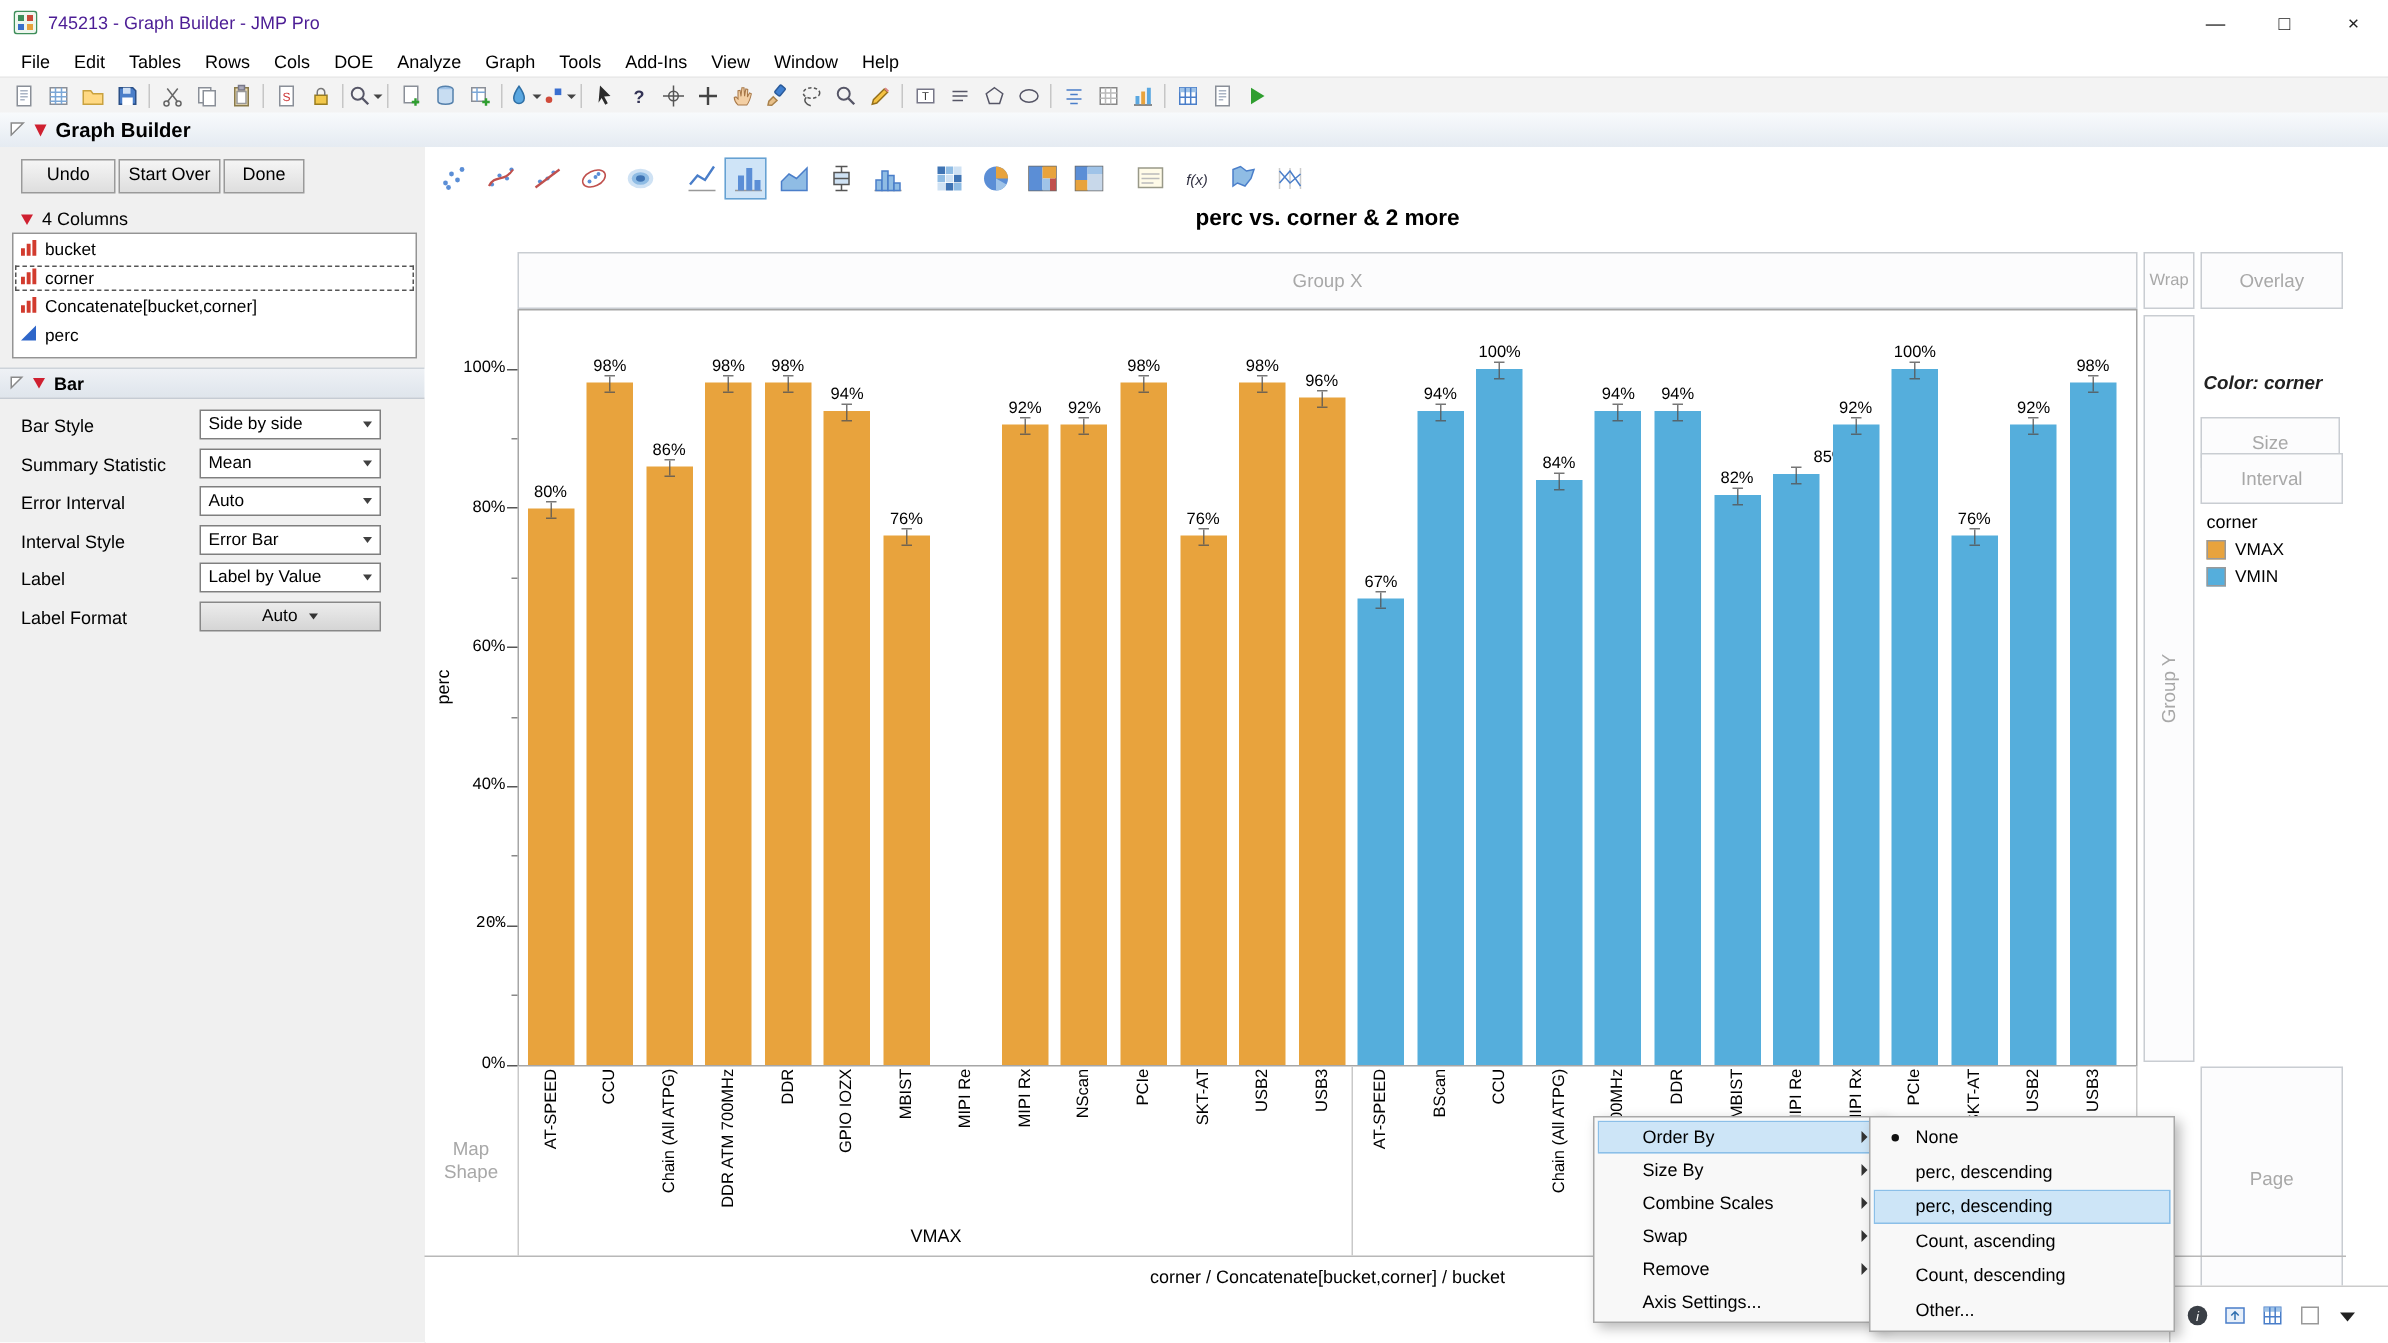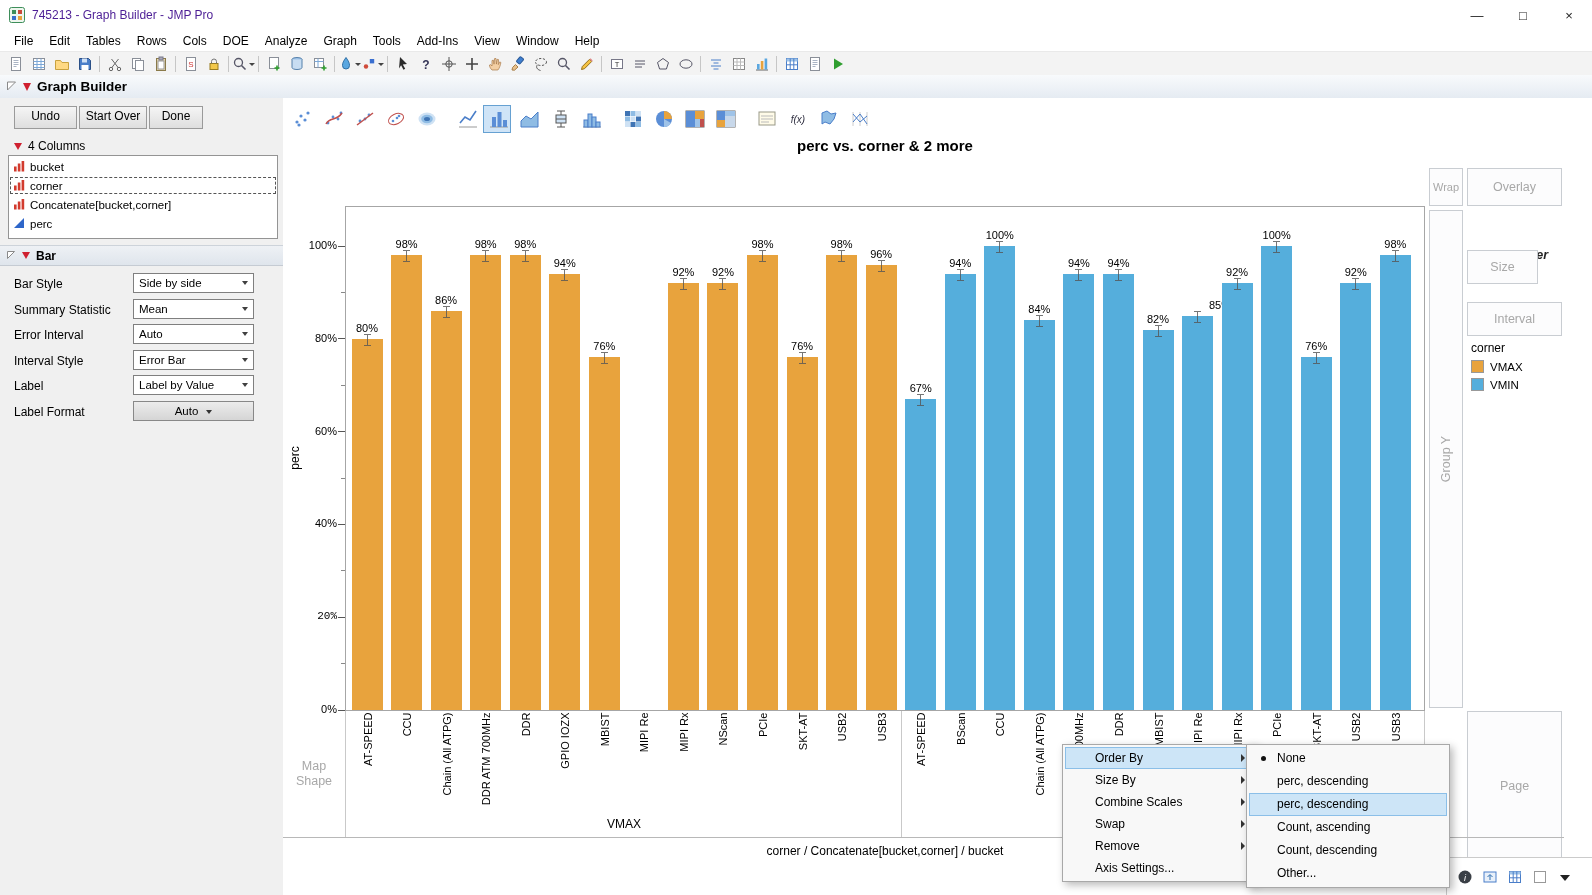--- a/index.html
+++ b/index.html
@@ -406,20 +406,21 @@
       <div class="optrow">
         <span class="optlabel">Label Format</span>
         <div class="fmtbtn">Auto<span class="c"></span></div>
       </div>
     </div>
 </div>
 
 <div id="chartpanel">
   <div id="charttitle">perc vs. corner &amp; 2 more</div>
 
+  <div class="zone" style="left:62px;top:70px;width:1080px;height:38px">Group X</div>
   <div class="zone" style="left:1146px;top:70px;width:34px;height:38px;font-size:11px">Wrap</div>
   <div class="zone" style="left:1184px;top:70px;width:95px;height:38px">Overlay</div>
 
   <div id="plot">
       <div class="bar" style="left: 5.5px; top: 131.8px; width: 31px; height: 371.2px; background: rgb(232, 163, 61);"></div>
       <div class="whisker" style="left: 17.5px; top: 126.8px;"></div>
       <div class="vlabel" style="left: -1px; top: 114.8px;">80%</div>
       <div class="bar" style="left: 45.05px; top: 48.28px; width: 31px; height: 454.72px; background: rgb(232, 163, 61);"></div>
       <div class="whisker" style="left: 57.05px; top: 43.28px;"></div>
       <div class="vlabel" style="left: 38.55px; top: 31.28px;">98%</div>
@@ -496,21 +497,21 @@
       <div class="whisker" style="left: 1045.8px; top: 43.28px;"></div>
       <div class="vlabel" style="left: 1027.3px; top: 31.28px;">98%</div>
     </div>
   <div id="ylabel" class="rot">perc</div>
 
   <div class="zone" style="left:1146px;top:112px;width:34px;height:498px">
     <span class="rot" style="color:#a8a8a8">Group Y</span>
   </div>
 
   <div id="colorlabel">Color: corner</div>
-  <div class="zone" style="left:1184px;top:152px;width:71px;height:34px">Size</div>
+  <div class="zone" style="left:1184px;top:180px;width:93px;height:34px">Size</div>
   <div class="zone" style="left:1184px;top:204px;width:95px;height:34px">Interval</div>
 
   <div id="legtitle">corner</div>
 
   <div class="zone noborder" style="left:0;top:613px;width:62px;height:126px">
     <span style="width:42px;text-align:center;line-height:15px">Map Shape</span>
   </div>
   <div class="zone" style="left:1184px;top:613px;width:95px;height:150px">Page</div>
 
   <div class="vline" style="left:62px;top:613px;height:126px"></div>

